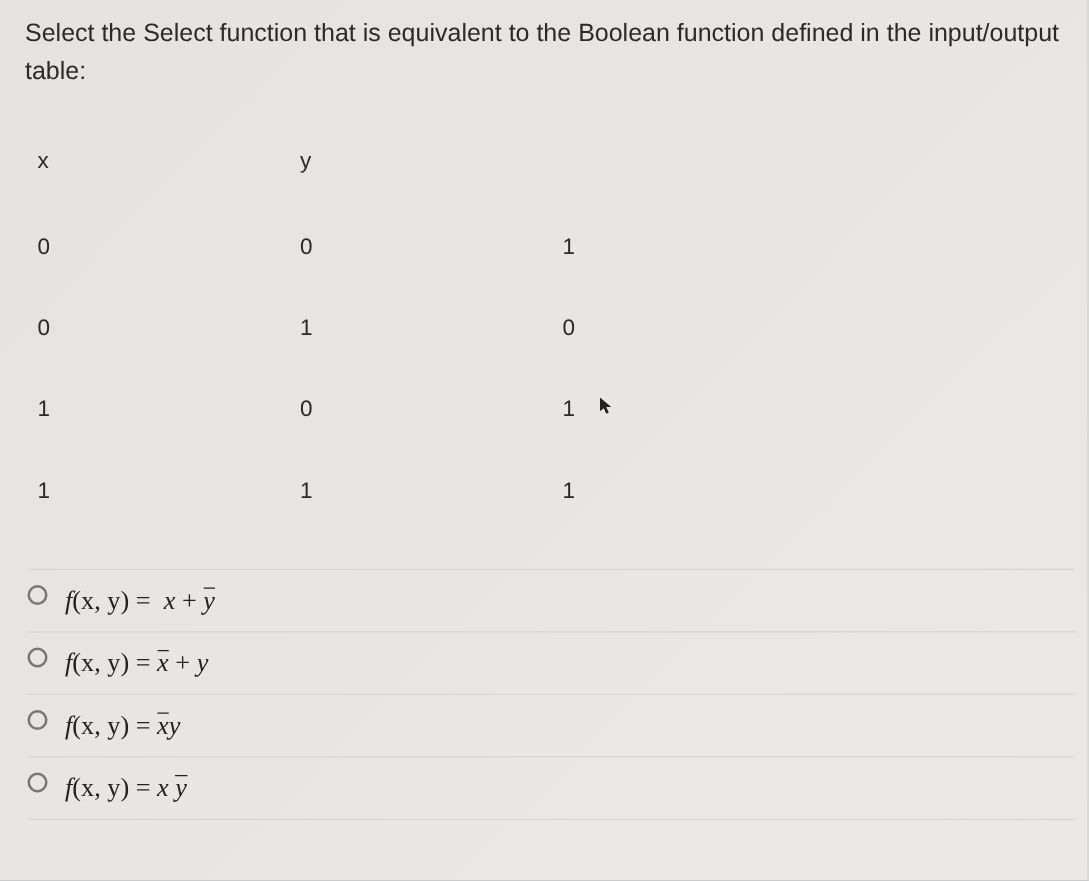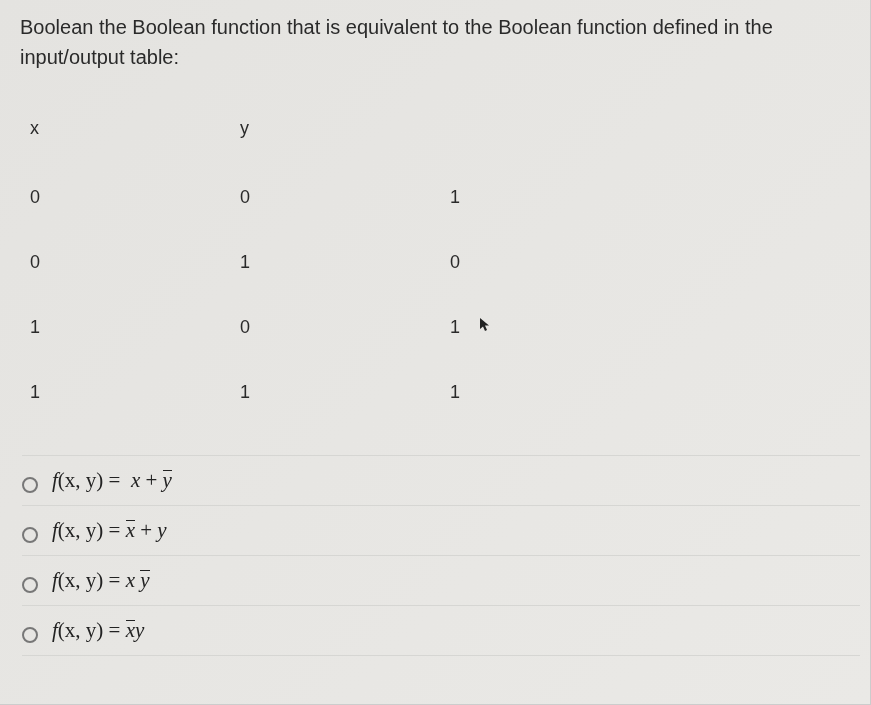--- a/index.html
+++ b/index.html
@@ -49,21 +49,21 @@
     .cursor {
       display: inline-block;
       margin-left: 14px;
       vertical-align: 0px;
     }
     .options {
       padding: 0 10px 20px 22px;
     }
     .option-row {
       display: flex;
-      align-items: flex-end;
+      align-items: flex-start;
       padding: 12px 0;
       border-top: 1px solid #d6d6d3;
     }
     .option-row:last-child {
       border-bottom: 1px solid #d6d6d3;
     }
     .radio {
       width: 16px;
       height: 16px;
       border: 2px solid #777;
@@ -92,21 +92,21 @@
       left: 0;
       right: 0;
       height: 1px;
       background: #222;
     }
   </style>
 </head>
 <body>
 
 <div class="container">
-  <div class="question-text">Boolean the Boolean function that is equivalent to the Boolean function defined in the input/output table:</div>
+  <div class="question-text">Select the Select function that is equivalent to the Boolean function defined in the input/output table:</div>
 
   <div class="table-area">
     <div class="truth-table">
       <div class="row header">
         <div class="cell">x</div>
         <div class="cell">y</div>
       </div>
       <div class="row">
         <div class="cell">0</div>
         <div class="cell">0</div>
@@ -149,25 +149,25 @@
     <div class="option-row">
       <div class="radio"></div>
       <div class="formula">
         <span>f</span><span class="paren">(x, y)</span><span class="eq"> = </span><span class="xbar">x</span><span class="plus"> + </span><span>y</span>
       </div>
     </div>
 
     <div class="option-row">
       <div class="radio"></div>
       <div class="formula">
-        <span>f</span><span class="paren">(x, y)</span><span class="eq"> = </span><span>x</span><span> </span><span class="ybar">y</span>
+        <span>f</span><span class="paren">(x, y)</span><span class="eq"> = </span><span class="xbar">x</span><span>y</span>
       </div>
     </div>
 
     <div class="option-row">
       <div class="radio"></div>
       <div class="formula">
-        <span>f</span><span class="paren">(x, y)</span><span class="eq"> = </span><span class="xbar">x</span><span>y</span>
+        <span>f</span><span class="paren">(x, y)</span><span class="eq"> = </span><span>x</span><span> </span><span class="ybar">y</span>
       </div>
     </div>
 
   </div>
 </div>
 
 </body></html>

